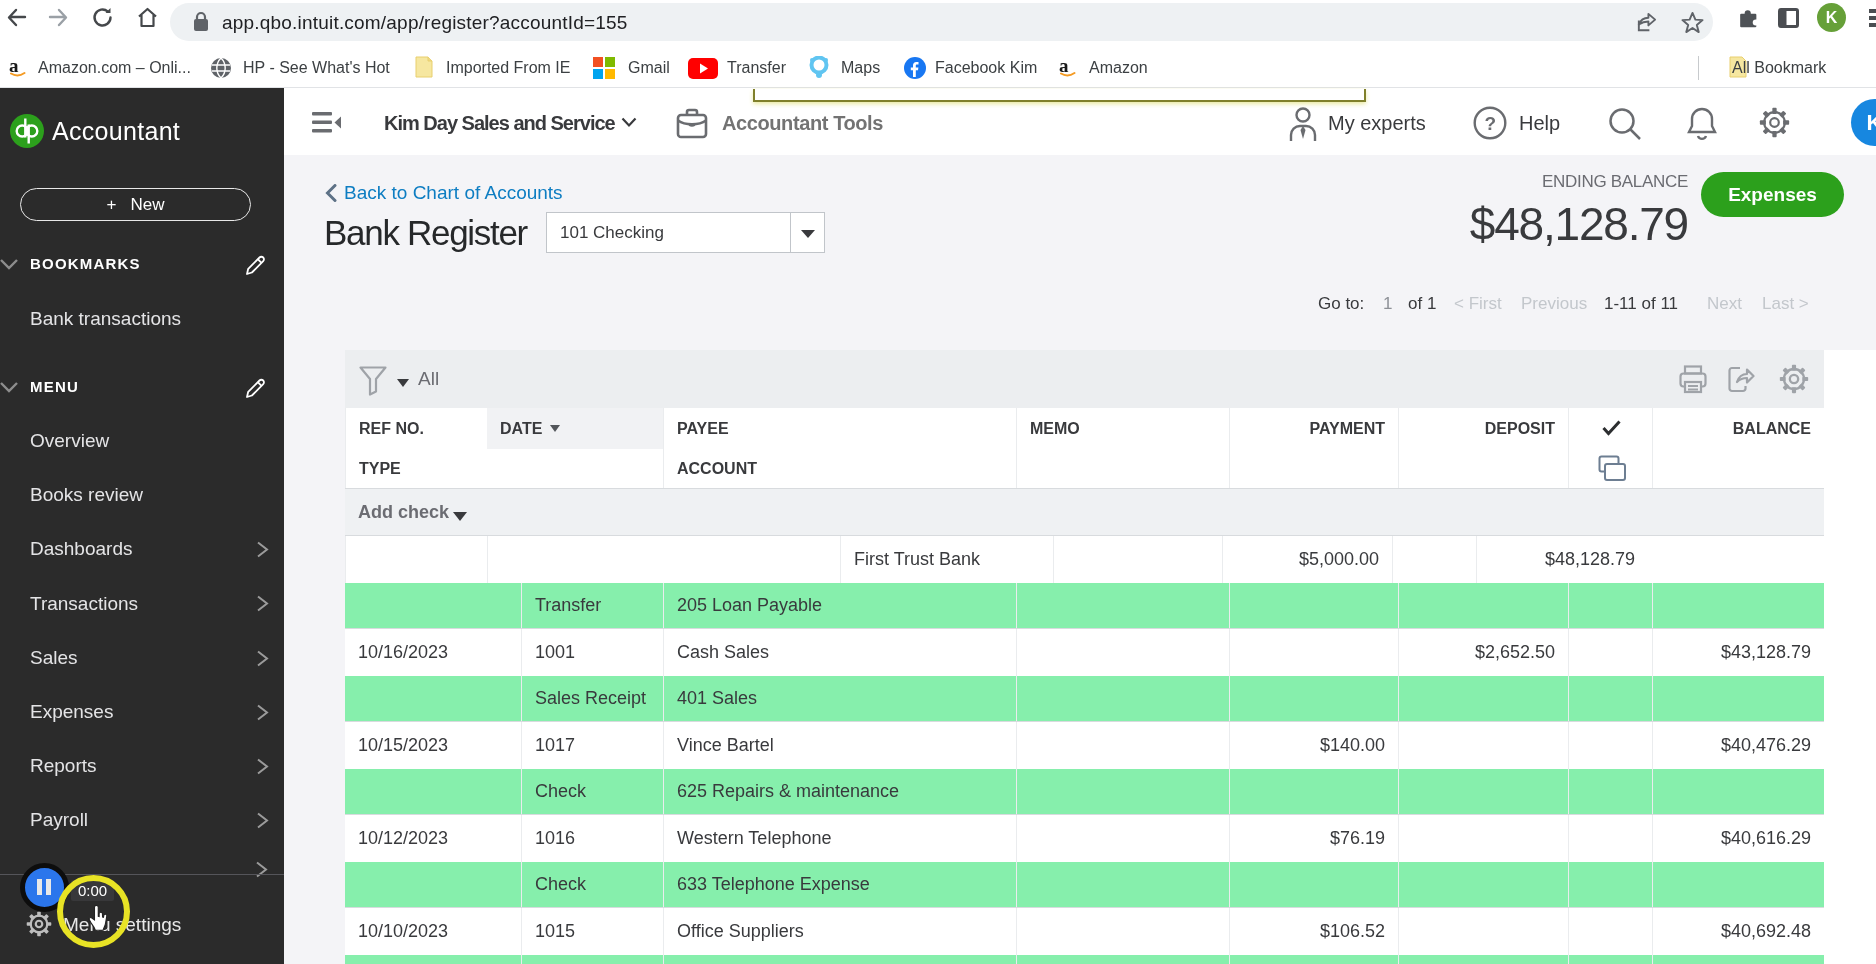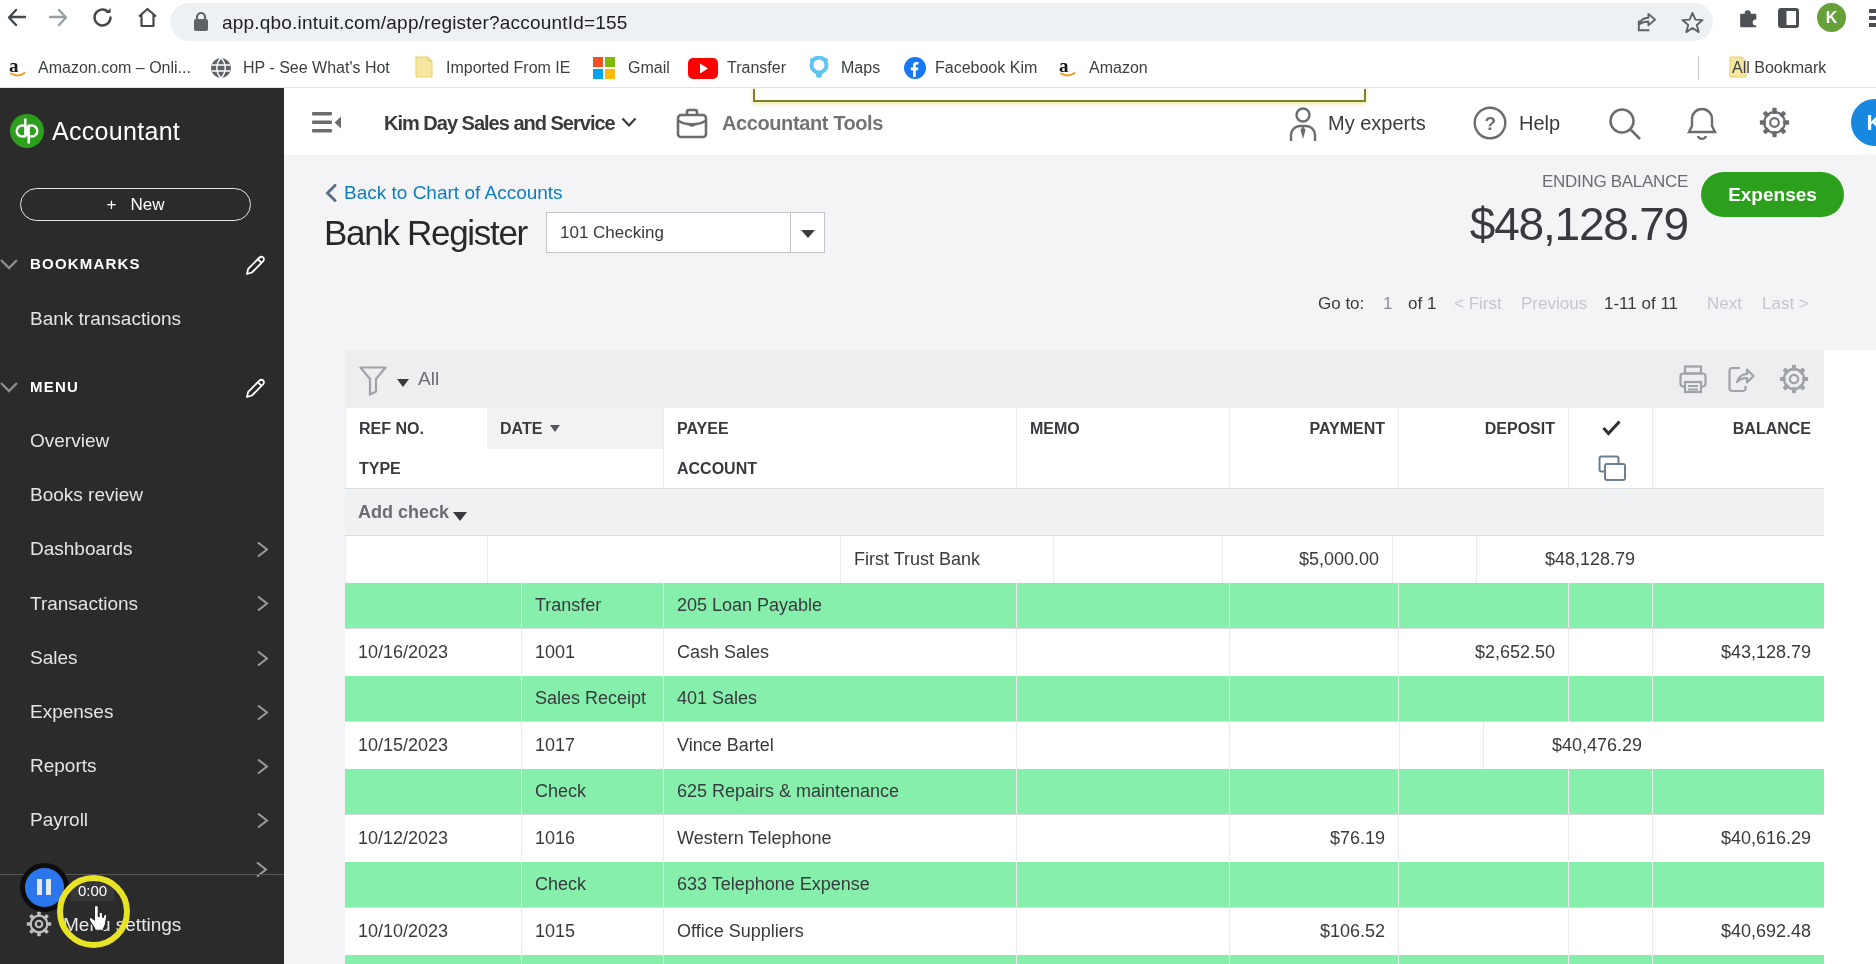--- a/index.html
+++ b/index.html
@@ -435,20 +435,21 @@
           <div class="c w7"></div>
           <div class="c w8"></div>
         </div>
     </div>
     <div class="pair">
       <div class="hrow r1">
           <div class="c first w1">10/15/2023</div>
           <div class="c w2">1017</div>
           <div class="c w3">Vince Bartel</div>
           <div class="c w4"></div>
+          <div class="c w5 rt">$140.00</div>
           <div class="c w6 rt"></div>
           <div class="c w7"></div>
           <div class="c w8 rt">$40,476.29</div>
         </div>
       <div class="hrow r2">
           <div class="c first w1"></div>
           <div class="c w2">Check</div>
           <div class="c w3">625 Repairs &amp; maintenance</div>
           <div class="c w4"></div>
           <div class="c w5"></div>

